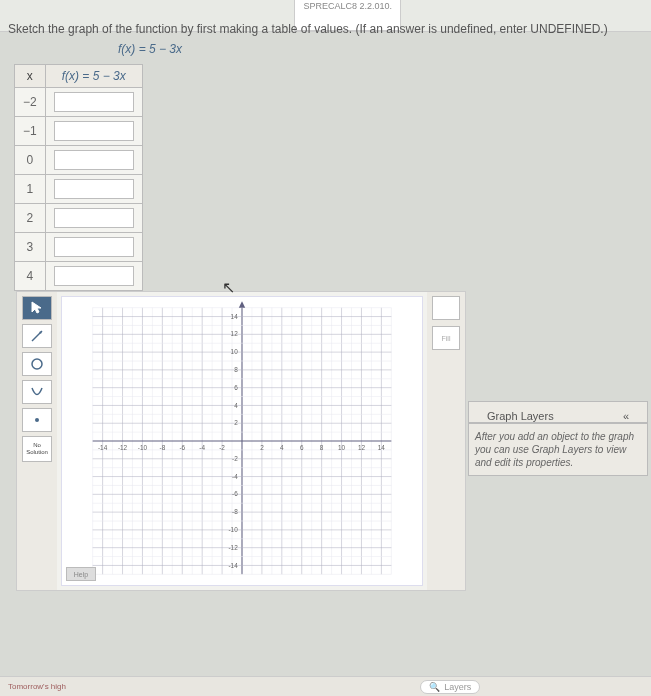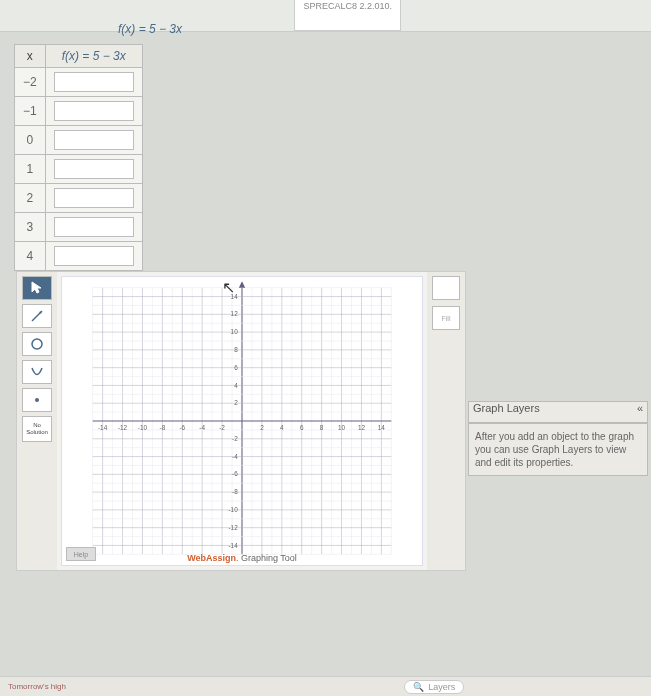--- a/index.html
+++ b/index.html
@@ -151,37 +151,38 @@
   .caption .wa { color: #d06030; font-weight: bold; }
   .layers-header {
     position: absolute;
     left: 468px;
     top: 401px;
     width: 180px;
     height: 22px;
     background: #eceae4;
     border: 1px solid #bbb;
     display: flex;
-    align-items: flex-start;
+    align-items: flex-end;
     justify-content: space-between;
-    padding: 0 4px;
+    padding: 0 18px;
     font-size: 11px;
     color: #555;
   }
   .layers-body {
     position: absolute;
     left: 468px;
     top: 423px;
     width: 180px;
     background: #eceae4;
     border: 1px solid #bbb;
     padding: 6px;
     font-size: 10px;
     color: #666;
     line-height: 1.3;
+    font-style: italic;
   }
   .help-btn {
     position: absolute;
     bottom: 4px;
     left: 4px;
     width: 30px;
     height: 14px;
     background: #ddd;
     border: 1px solid #bbb;
     font-size: 7px;
@@ -192,21 +193,21 @@
   }
   .taskbar {
     position: absolute;
     left: 0; right: 0; bottom: 0;
     height: 20px;
     background: #e8e6e0;
     border-top: 1px solid #ccc;
     display: flex;
     align-items: center;
     padding: 0 8px;
-    gap: 8px;
+    gap: 24px;
   }
   .taskbar .tmr {
     font-size: 8px;
     color: #a06060;
   }
   .taskbar .search {
     margin-left: 330px;
     display: flex;
     align-items: center;
     gap: 4px;
@@ -227,20 +228,21 @@
   }
 </style>
 </head>
 <body>
 
 <div class="topbar-fragment">
   <div class="topbar-btn">SPRECALC8 2.2.010.</div>
 </div>
 
 <div class="content">
+  <div class="instruction">Sketch the graph of the function by first making a table of values. (If an answer is undefined, enter UNDEFINED.)</div>
   <div class="formula">f(x) = 5 − 3x</div>
 
   <table class="vtable">
     <tbody>
         <tr>
       <th>x</th>
       <th class="fn">f(x) = 5 − 3x</th>
     </tr>
     <tr>
           <td class="x">−2</td>
@@ -395,23 +397,20 @@
             <text class="axis-label" x="224.66666666666669" y="143" text-anchor="middle">8</text>
             <text class="axis-label" x="146" y="70.33333333333331" text-anchor="end">8</text>
             <text class="axis-label" x="243.33333333333334" y="143" text-anchor="middle">10</text>
             <text class="axis-label" x="146" y="53.66666666666666" text-anchor="end">10</text>
             <text class="axis-label" x="262" y="143" text-anchor="middle">12</text>
             <text class="axis-label" x="146" y="37" text-anchor="end">12</text>
             <text class="axis-label" x="280.6666666666667" y="143" text-anchor="middle">14</text>
             <text class="axis-label" x="146" y="20.333333333333343" text-anchor="end">14</text>
           </g>
       </svg>
-      <div class="caption">
-        <span class="wa">WebAssign</span><span>. Graphing Tool</span>
-      </div>
       <div class="help-btn">Help</div>
     </div>
 
     <div class="right-col">
       <div class="right-btn"> </div>
       <div class="right-btn">Fill</div>
     </div>
   </div>
 </div>
 

